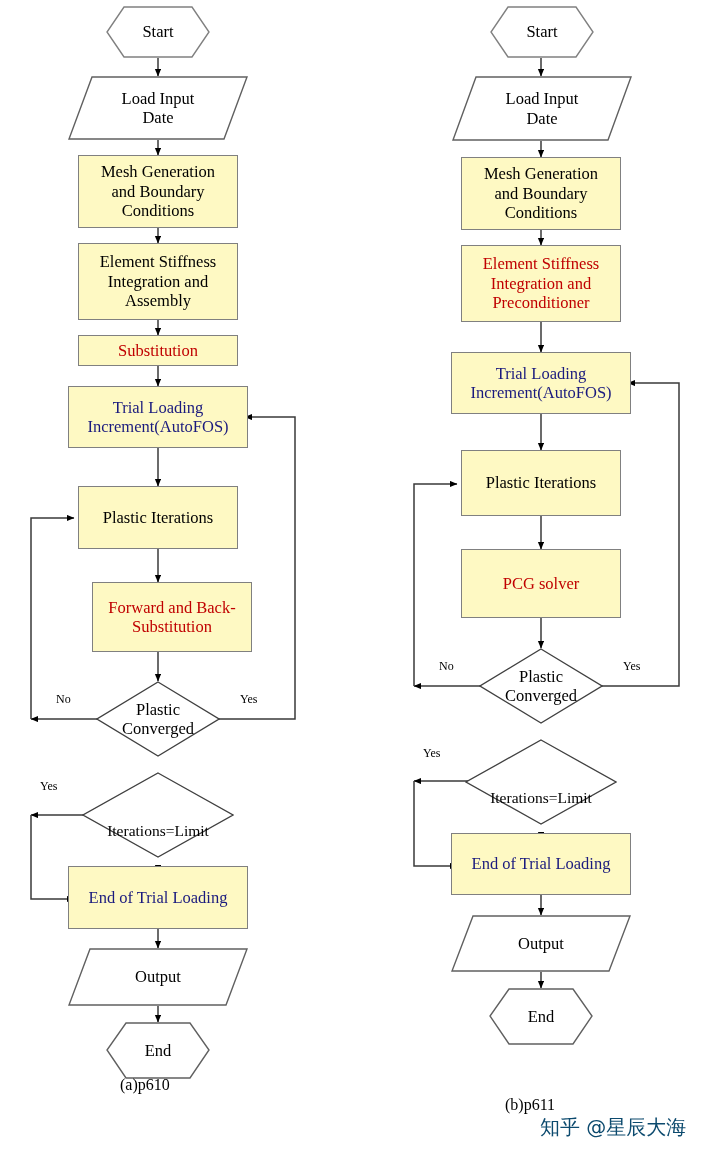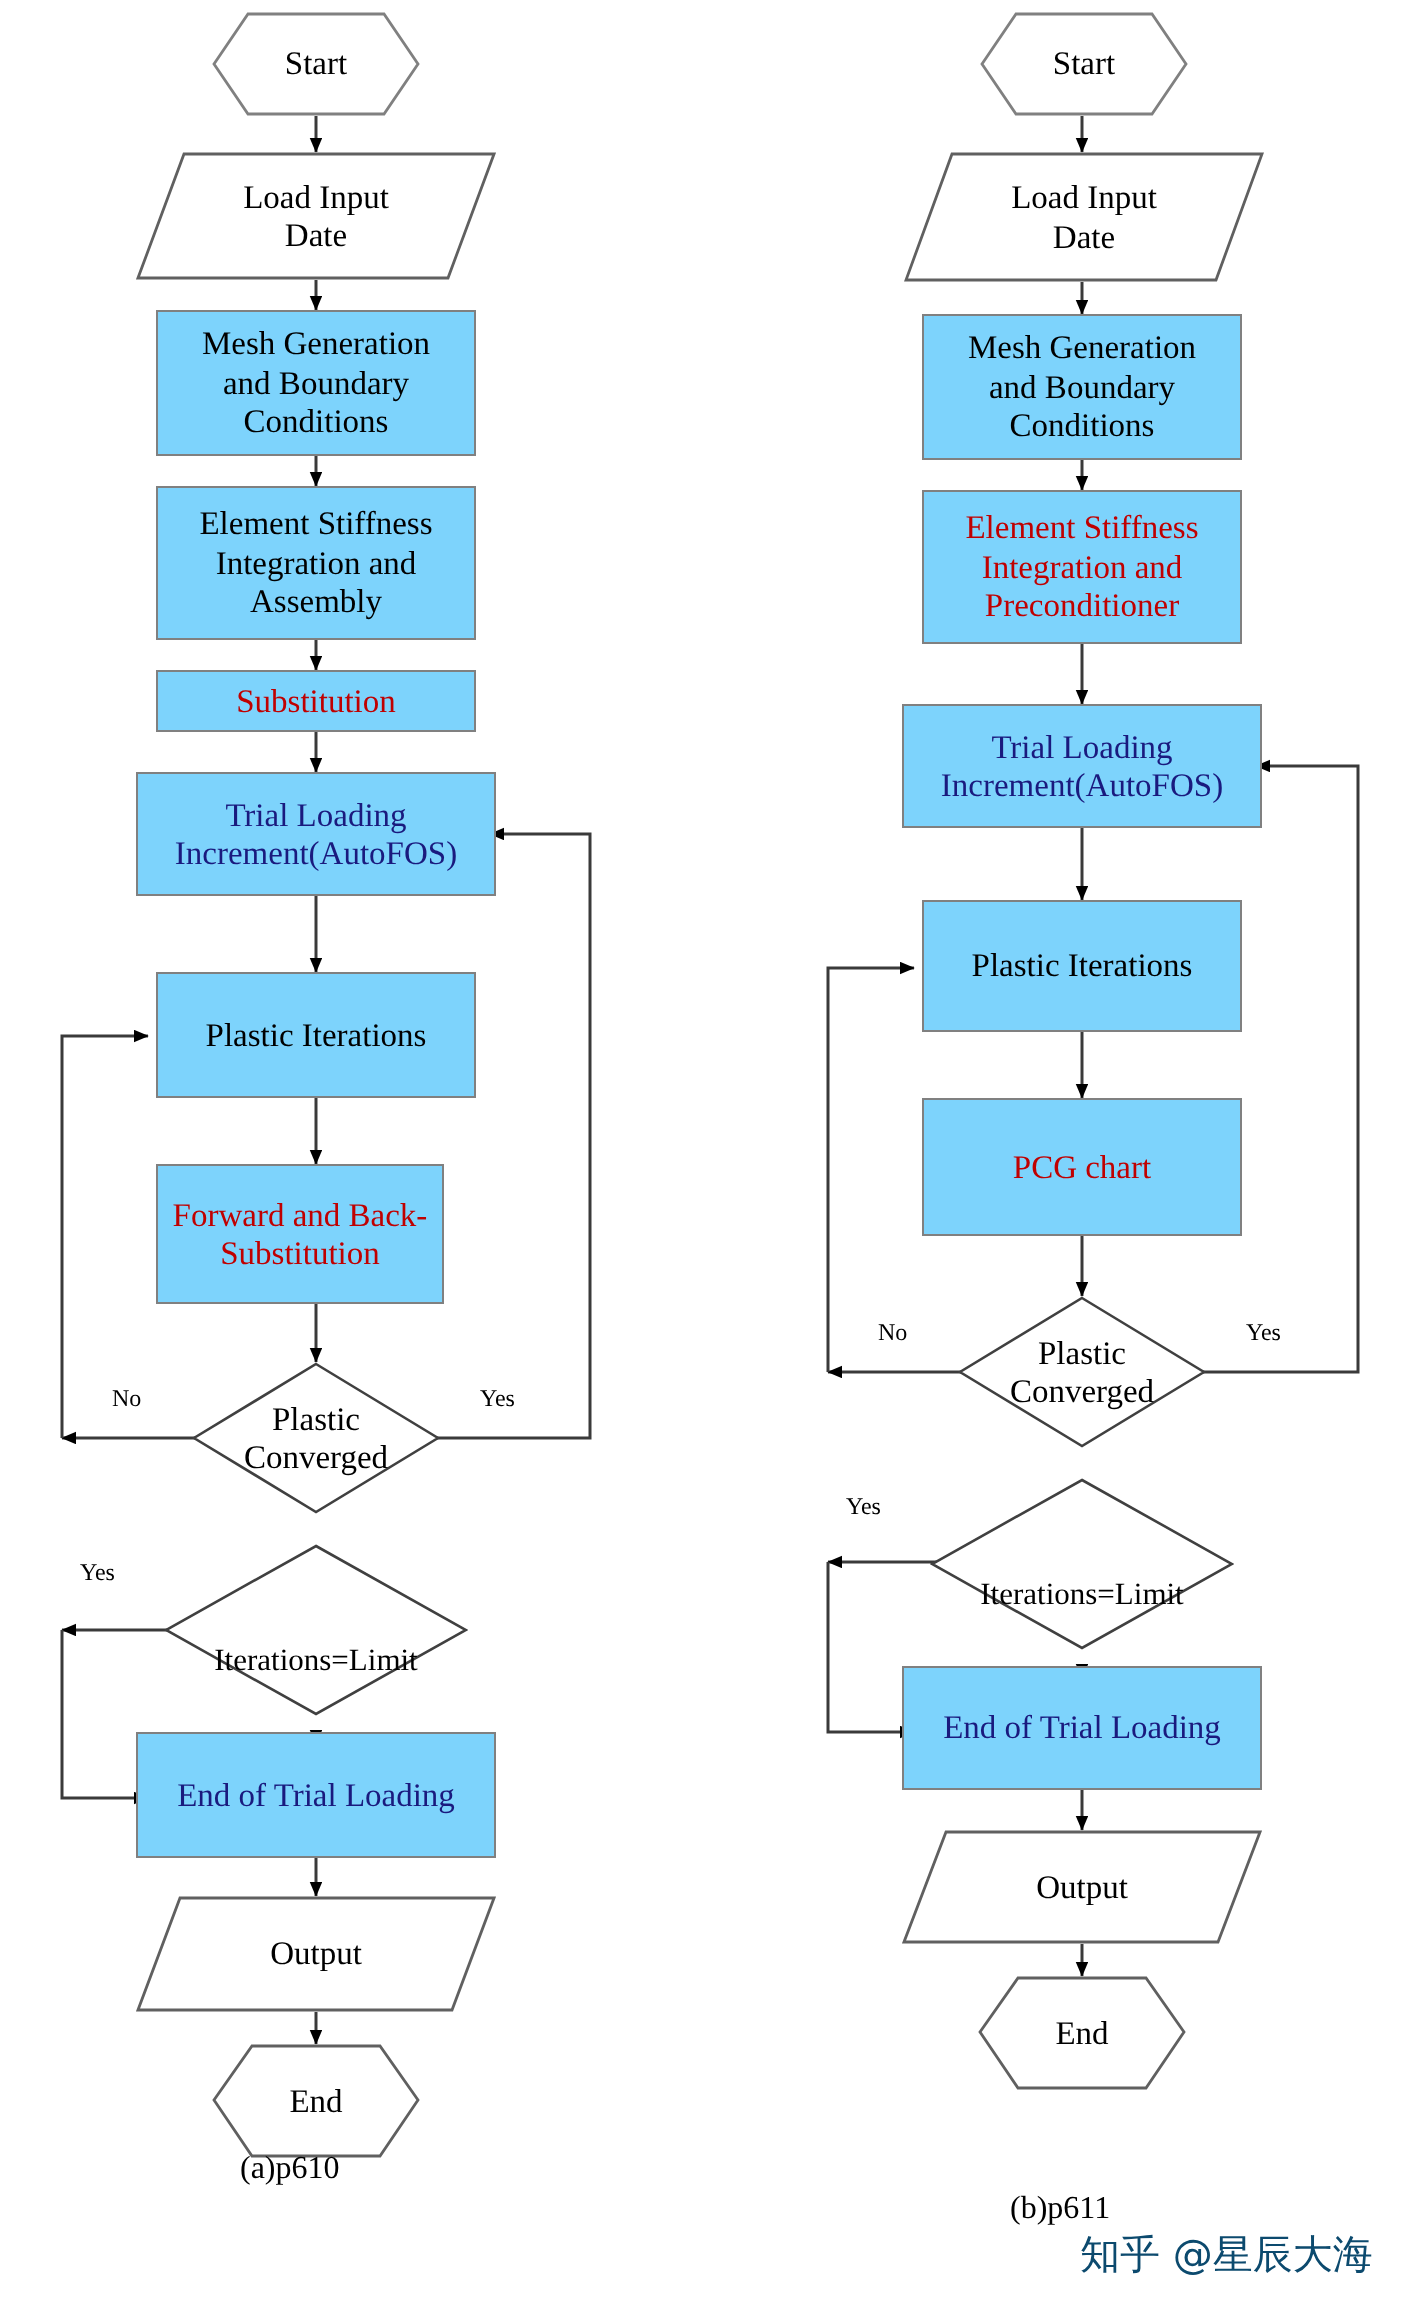--- a/index.html
+++ b/index.html
@@ -2,21 +2,21 @@
 <html><head>
 <meta charset="utf-8">
 <style>
   html,body{margin:0;padding:0;background:#ffffff;}
   body{width:710px;height:1159px;position:relative;overflow:hidden;
        font-family:"Liberation Serif","DejaVu Serif",serif;color:#000;}
   .canvas{position:absolute;left:0;top:0;width:710px;height:1159px;}
   svg.wires{position:absolute;left:0;top:0;width:710px;height:1159px;pointer-events:none;}
 
   .node{position:absolute;box-sizing:border-box;display:flex;align-items:center;
-        justify-content:center;text-align:center;line-height:1.18;z-index:2;background:#7dd3fc;}
+        justify-content:center;text-align:center;line-height:1.18;z-index:2;background:#fef9c3;}
   .rect{border:1.4px solid #808080;}
   .rect .txt{display:block;width:100%;padding:0 3px;}
   .hexwrap,.parawrap{background:transparent;border:none;}
   .hexwrap svg,.parawrap svg{position:absolute;left:0;top:0;}
   .shapelabel{position:relative;z-index:3;width:100%;}
 
   .t-black{color:#000000;}
   .t-red{color:#c00000;}
   .t-blue{color:#1a1a7e;}
 
@@ -110,21 +110,21 @@
 </div>
 
 <div class="node rect" style="left:68px;top:386px;width:180px;height:62px;">
   <span class="txt fs16 t-blue mline">Trial Loading<br>Increment(AutoFOS)</span>
 </div>
 
 <div class="node rect" style="left:78px;top:486px;width:160px;height:63px;">
   <span class="txt fs16 t-black">Plastic Iterations</span>
 </div>
 
-<div class="node rect" style="left:78px;top:582px;width:144px;height:70px;">
+<div class="node rect" style="left:92px;top:582px;width:160px;height:70px;">
   <span class="txt fs16 t-red mline">Forward and Back-<br>Substitution</span>
 </div>
 
 <div class="node" style="left:96px;top:681px;width:124px;height:76px;background:transparent;">
   <svg width="124" height="76" style="position:absolute;left:0;top:0;">
     <polygon points="62,1 123,38 62,75 1,38" fill="#fff" stroke="#404040" stroke-width="1.3"></polygon>
   </svg>
   <span class="shapelabel fs16 t-black mline">Plastic<br>Converged</span>
 </div>
 
@@ -181,21 +181,21 @@
 
 <div class="node rect" style="left:451px;top:352px;width:180px;height:62px;">
   <span class="txt fs16 t-blue mline">Trial Loading<br>Increment(AutoFOS)</span>
 </div>
 
 <div class="node rect" style="left:461px;top:450px;width:160px;height:66px;">
   <span class="txt fs16 t-black">Plastic Iterations</span>
 </div>
 
 <div class="node rect" style="left:461px;top:549px;width:160px;height:69px;">
-  <span class="txt fs16 t-red">PCG chart</span>
+  <span class="txt fs16 t-red">PCG solver</span>
 </div>
 
 <div class="node" style="left:479px;top:648px;width:124px;height:76px;background:transparent;">
   <svg width="124" height="76" style="position:absolute;left:0;top:0;">
     <polygon points="62,1 123,38 62,75 1,38" fill="#fff" stroke="#404040" stroke-width="1.3"></polygon>
   </svg>
   <span class="shapelabel fs16 t-black mline">Plastic<br>Converged</span>
 </div>
 
 <div class="node" style="left:465px;top:739px;width:152px;height:86px;background:transparent;">

